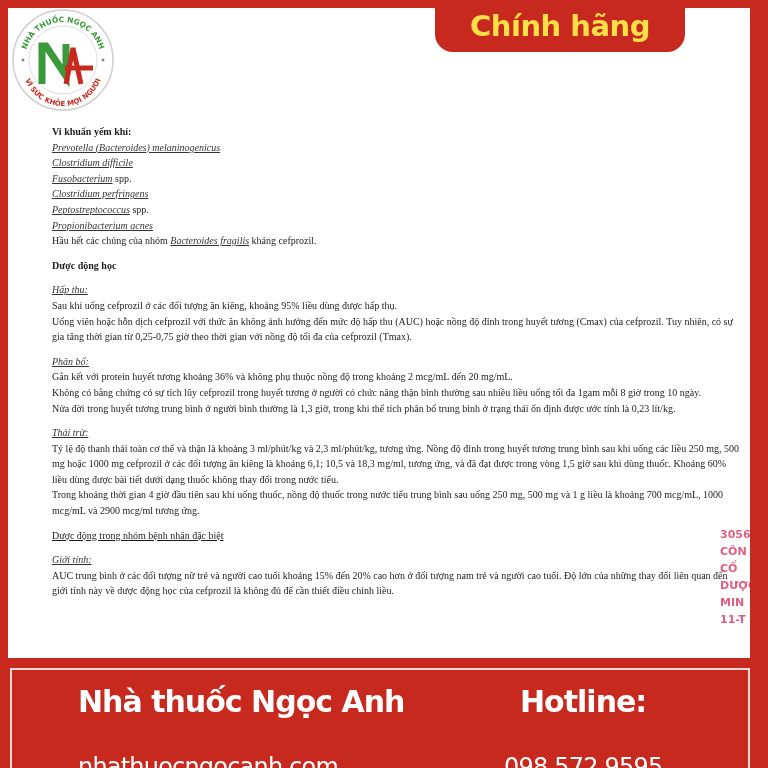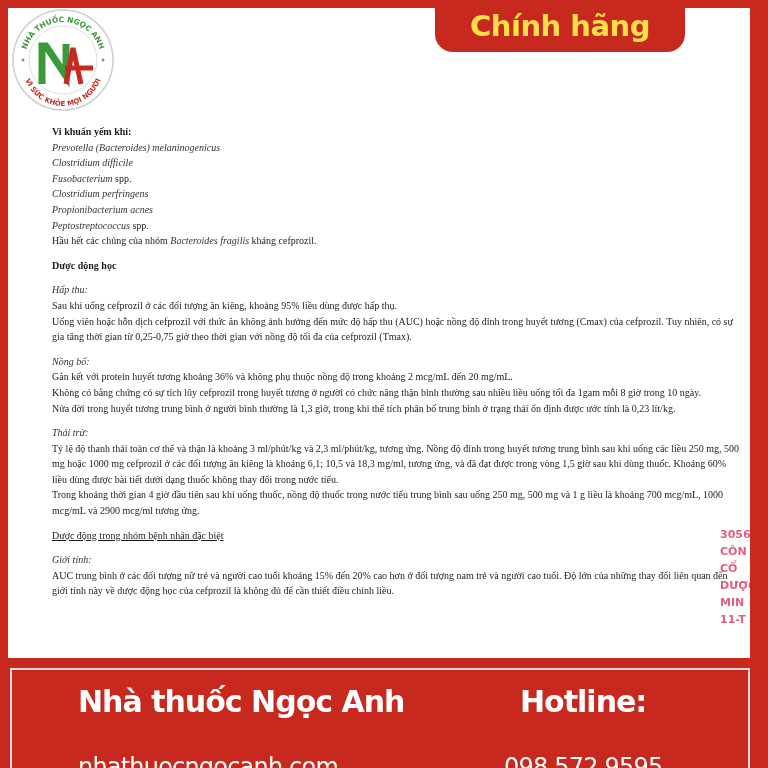--- a/index.html
+++ b/index.html
@@ -26,21 +26,21 @@
     }
     .logo {
       position: absolute; left: 11px; top: 8px; width: 104px; height: 104px;
     }
     .doc {
       position: absolute; left: 52px; top: 124px; width: 690px;
       color: #1c1c1c; font-size: 10px; line-height: 15.6px;
     }
     .doc p { margin: 0; }
     .doc .bold { font-weight: bold; }
-    .doc .it { font-style: italic; color: #333; }
+    .doc .it { font-style: italic; color: #333; text-decoration: underline; }
     .doc .gap { height: 9px; }
     .doc .u { text-decoration: underline; }
     .stamp {
       position: absolute; left: 720px; top: 455px; width: 30px; height: 130px;
       color: #d9365e; font-family: "DejaVu Sans", sans-serif; font-weight: bold; font-size: 11px;
       line-height: 17px; overflow: hidden; opacity: 0.8;
     }
     .stamp span { display: block; white-space: nowrap; }
     .footer {
       position: absolute; left: 10px; top: 668px; width: 740px; height: 100px;
@@ -61,31 +61,31 @@
 <div class="frame-left"></div>
 <div class="frame-right"></div>
 
 <div class="page">
   <div class="doc" style="left:44px; top:116px;">
     <p class="bold">Vi khuẩn yếm khí:</p>
     <p><span class="it">Prevotella (Bacteroides) melaninogenicus</span></p>
     <p><span class="it">Clostridium difficile</span></p>
     <p><span class="it">Fusobacterium</span> <span>spp.</span></p>
     <p><span class="it">Clostridium perfringens</span></p>
+    <p><span class="it">Peptostreptococcus</span> <span>spp.</span></p>
     <p><span class="it">Propionibacterium acnes</span></p>
-    <p><span class="it">Peptostreptococcus</span> <span>spp.</span></p>
     <p><span>Hầu hết các chủng của nhóm </span><span class="it">Bacteroides fragilis</span><span> kháng cefprozil.</span></p>
     <div class="gap"></div>
     <p class="bold">Dược động học</p>
     <div class="gap"></div>
     <p class="it">Hấp thu:</p>
     <p>Sau khi uống cefprozil ở các đối tượng ăn kiêng, khoảng 95% liều dùng được hấp thụ.</p>
     <p>Uống viên hoặc hỗn dịch cefprozil với thức ăn không ảnh hưởng đến mức độ hấp thu (AUC) hoặc nồng độ đỉnh trong huyết tương (Cmax) của cefprozil. Tuy nhiên, có sự gia tăng thời gian từ 0,25-0,75 giờ theo thời gian với nồng độ tối đa của cefprozil (Tmax).</p>
     <div class="gap"></div>
-    <p class="it">Nồng bố:</p>
+    <p class="it">Phân bố:</p>
     <p>Gắn kết với protein huyết tương khoảng 36% và không phụ thuộc nồng độ trong khoảng 2 mcg/mL đến 20 mg/mL.</p>
     <p>Không có bằng chứng có sự tích lũy cefprozil trong huyết tương ở người có chức năng thận bình thường sau nhiều liều uống tối đa 1gam mỗi 8 giờ trong 10 ngày.</p>
     <p>Nửa đời trong huyết tương trung bình ở người bình thường là 1,3 giờ, trong khi thể tích phân bố trung bình ở trạng thái ổn định được ước tính là 0,23 lít/kg.</p>
     <div class="gap"></div>
     <p class="it">Thải trừ:</p>
     <p>Tỷ lệ độ thanh thải toàn cơ thể và thận là khoảng 3 ml/phút/kg và 2,3 ml/phút/kg, tương ứng. Nồng độ đỉnh trong huyết tương trung bình sau khi uống các liều 250 mg, 500 mg hoặc 1000 mg cefprozil ở các đối tượng ăn kiêng là khoảng 6,1; 10,5 và 18,3 mg/ml, tương ứng, và đã đạt được trong vòng 1,5 giờ sau khi dùng thuốc. Khoảng 60% liều dùng được bài tiết dưới dạng thuốc không thay đổi trong nước tiểu.</p>
     <p>Trong khoảng thời gian 4 giờ đầu tiên sau khi uống thuốc, nồng độ thuốc trong nước tiểu trung bình sau uống 250 mg, 500 mg và 1 g liều là khoảng 700 mcg/mL, 1000 mcg/mL và 2900 mcg/ml tương ứng.</p>
     <div class="gap"></div>
     <p class="u">Dược động trong nhóm bệnh nhân đặc biệt</p>
     <div class="gap"></div>

